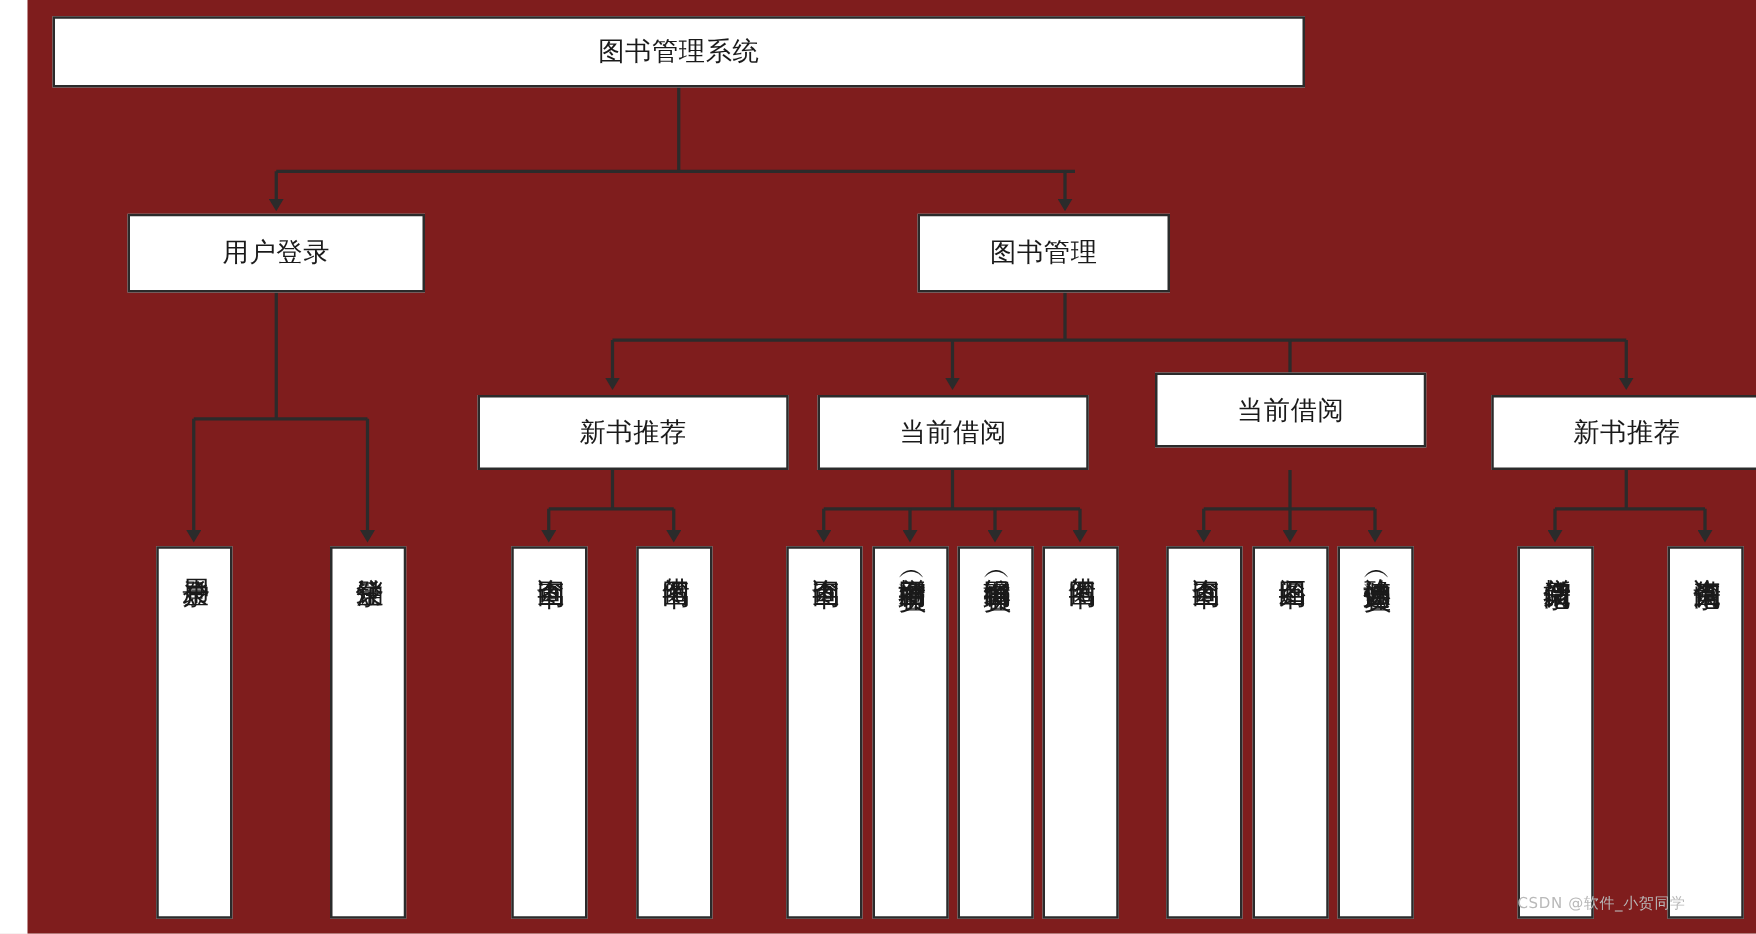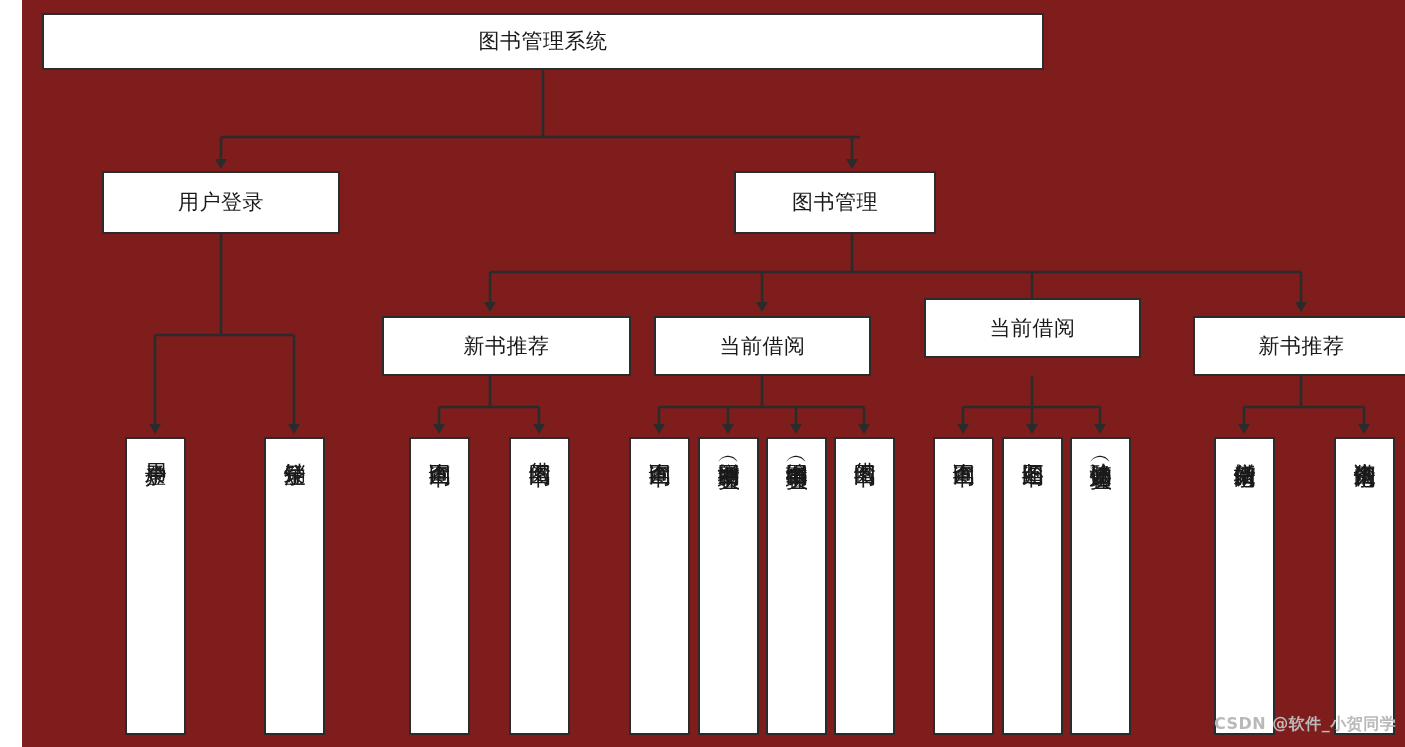--- a/index.html
+++ b/index.html
@@ -58,25 +58,24 @@
     writing-mode: vertical-rl;
     text-orientation: upright;
     font-size: 22px;
     line-height: 1.02;
     letter-spacing: 1px;
     white-space: nowrap;
   }
   .watermark {
     position: absolute;
     color: #b9b9b9;
-    font-size: 16px;
+    font-size: 12px;
     letter-spacing: 0.5px;
     white-space: nowrap;
     z-index: 5;
-    font-weight: bold;
   }
 </style>
 </head>
 <body>
 
 <div id="canvas">
 
   <svg id="edges" viewBox="0 0 1405 747" xmlns="http://www.w3.org/2000/svg">
     <defs>
       <marker id="arrow" markerWidth="10" markerHeight="12" refX="1" refY="6" orient="auto" markerUnits="userSpaceOnUse">

